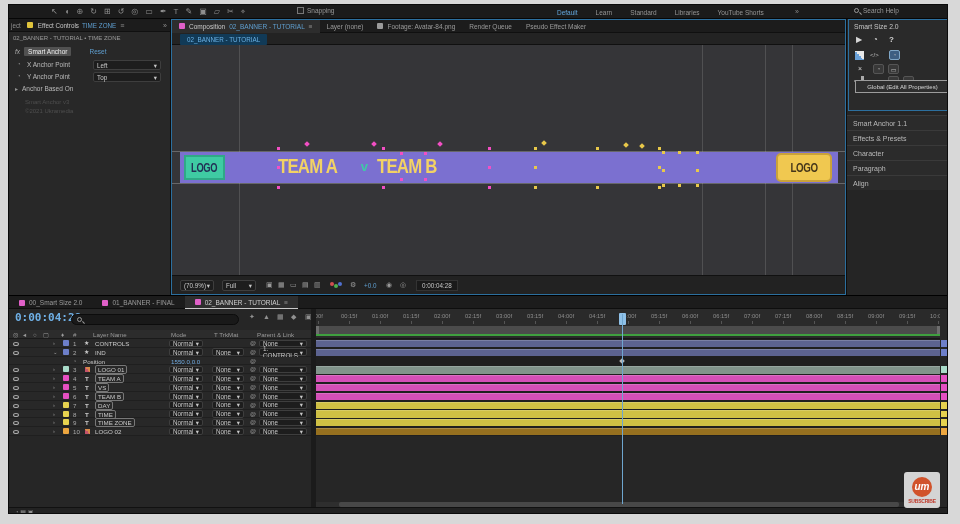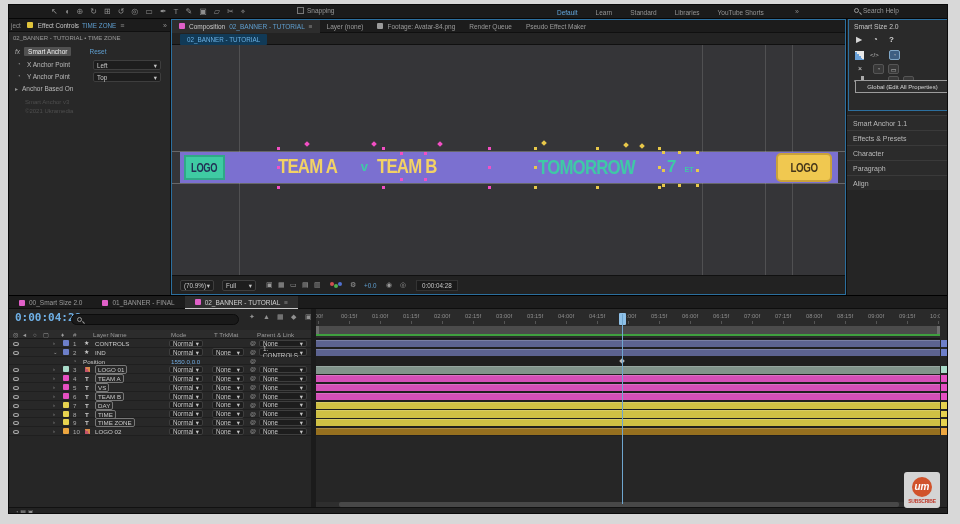--- a/index.html
+++ b/index.html
@@ -208,25 +208,20 @@
       <div class="hguide" style="top:138px"></div>
       <div class="abs" id="compstrip"></div>
       <div class="abs" id="logo-left">
           <span>LOGO</span>
         </div>
       <div class="abs" id="teamblock">
         <span class="bigyellow">TEAM A</span>
         <span class="vsmall">v</span>
         <span class="bigyellow">TEAM B</span>
       </div>
-      <div class="abs" id="tmrblock">
-        <span class="bigteal">TOMORROW</span>
-        <span class="tealnum">7</span>
-        <span class="tealsm">ET</span>
-      </div>
       <div class="abs" id="logo-right">
           <span>LOGO</span>
         </div>
       <div id="handles">
           <div class="handle hpink" style="left: 105px; top: 102px;"></div>
           <div class="handle hpink" style="left: 210px; top: 102px;"></div>
           <div class="handle hpink" style="left: 316px; top: 102px;"></div>
           <div class="handle hpink" style="left: 105px; top: 121px;"></div>
           <div class="handle hpink" style="left: 316px; top: 121px;"></div>
           <div class="handle hpink" style="left: 105px; top: 141px;"></div>

